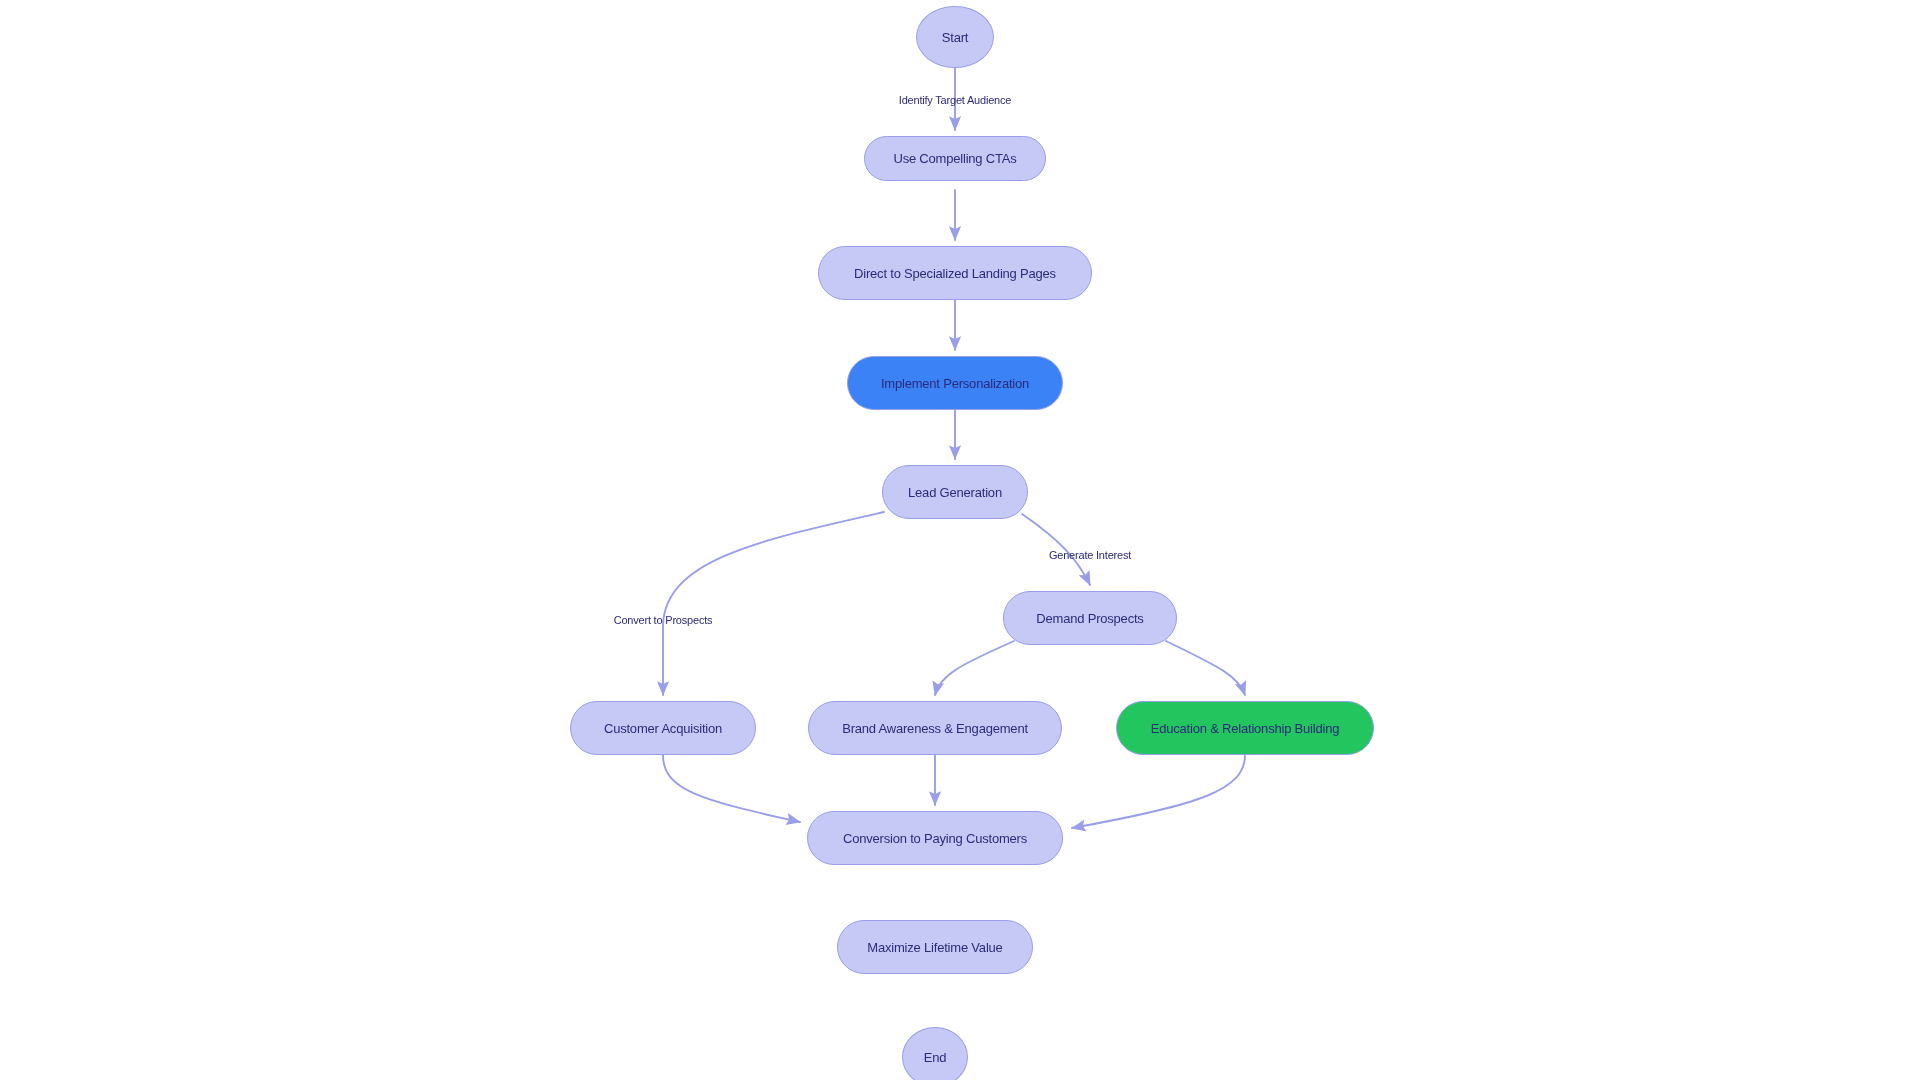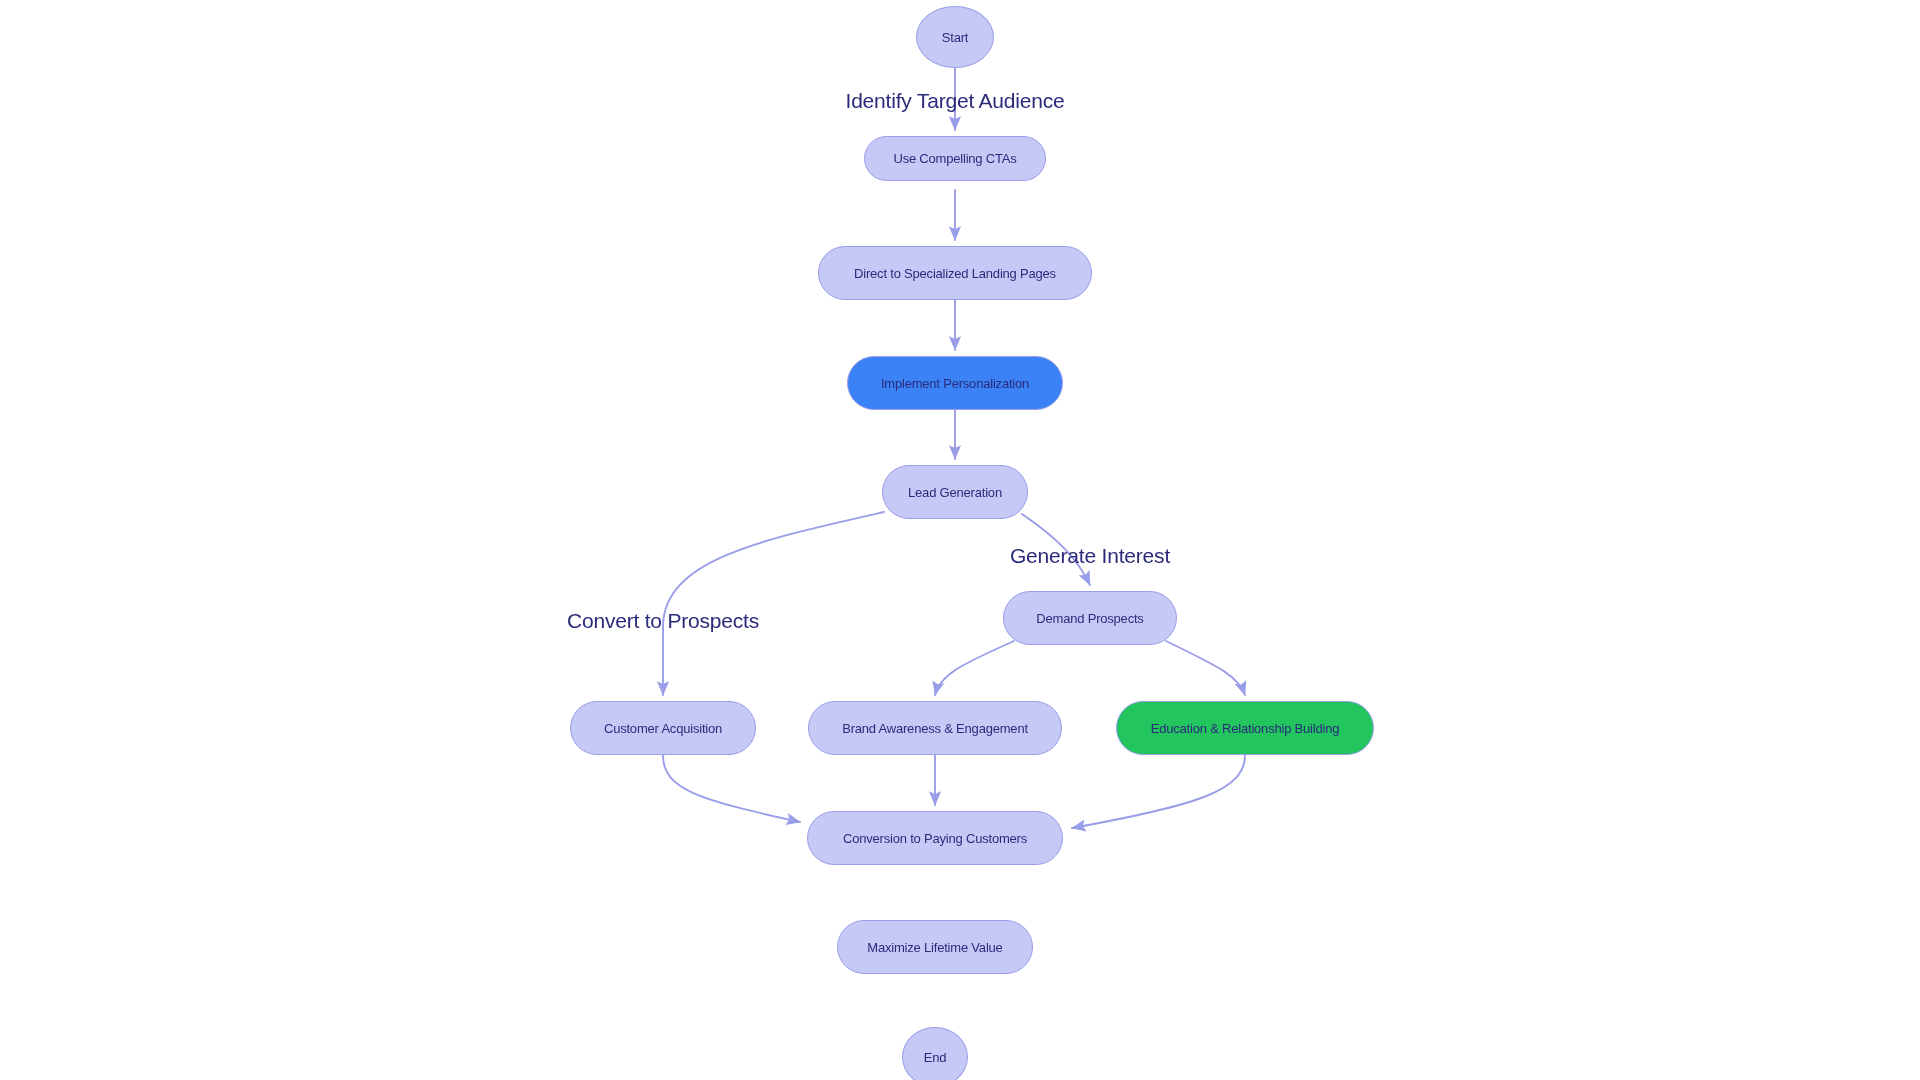--- a/index.html
+++ b/index.html
@@ -47,21 +47,21 @@
   .node.rounded {
     border-radius: 999px;
   }
   .node.terminal {
     border-radius: 50%;
   }
   .edge-label {
     position: absolute;
     color: #2b2b7c;
     font-family: "Liberation Sans", sans-serif;
-    font-size: 21px;
+    font-size: 11px;
     letter-spacing: -0.2px;
     white-space: nowrap;
     background: transparent;
     transform: translate(-50%, -50%);
     line-height: 1;
   }
 </style>
 </head>
 <body>
 

